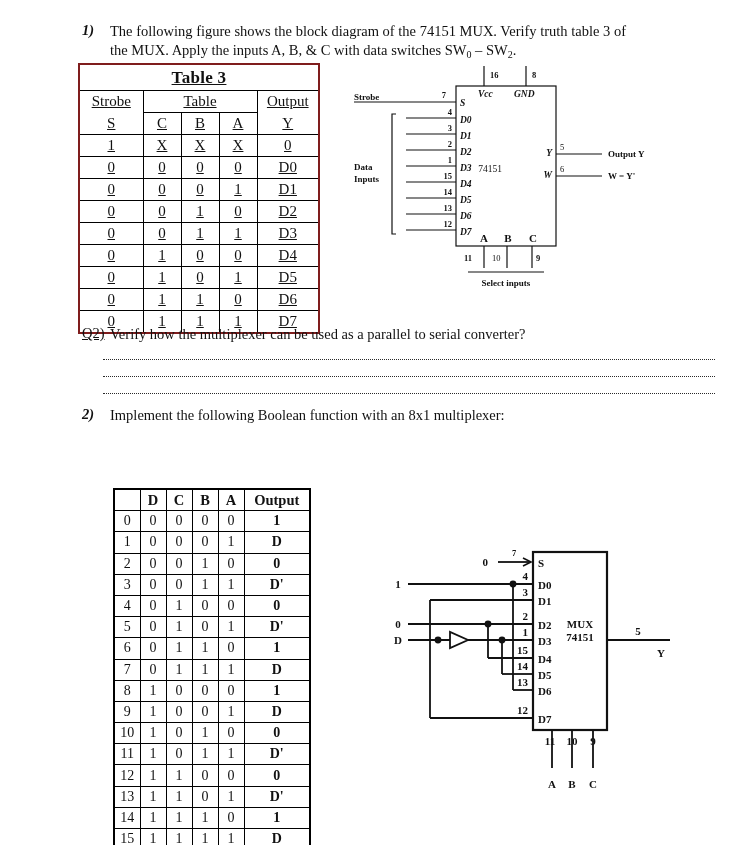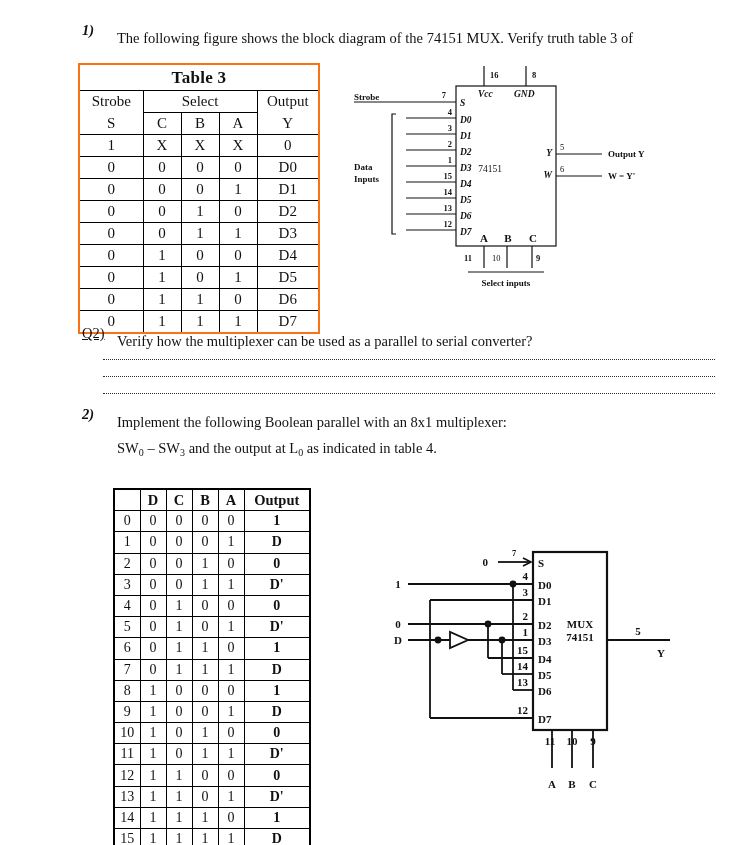--- a/index.html
+++ b/index.html
@@ -16,21 +16,21 @@
   .q-block{position:absolute;}
   .q-num{
     position:absolute;left:0;top:0;width:28px;
     font-weight:bold;font-style:italic;font-size:14.5px;
   }
   .q-num.plain{font-style:normal;font-weight:normal;text-decoration:underline;}
   .q-body{
     position:absolute;left:28px;top:0;
     font-size:14.5px;line-height:19px;
   }
-  .q-body p{margin:7px;}
+  .q-body p{margin:0;}
   sub{font-size:10px;vertical-align:-3px;}
 
   
   .dotline{
     position:absolute;height:1px;
     border-bottom:1.6px dotted #2a2a2a;
   }
 
   
   table.tt{
@@ -39,21 +39,21 @@
     background:#fff;
   }
   table.tt td,table.tt th{
     border:1px solid #000;
     text-align:center;
     font-weight:normal;
     padding:0;
   }
   
   #table3-wrap{position:absolute;left:78px;top:63px;}
-  #table3{border:2px solid #f97316;}
+  #table3{border:2px solid #7f1d1d;text-decoration:underline;}
   #table3 td,#table3 th{font-size:15px;height:21px;}
   #table3 .title{
     font-size:17px;font-weight:bold;height:25px;letter-spacing:.3px;
   }
   #table3 .hd{font-size:15px;}
   #table3 col.c-strobe{width:64px;}
   #table3 col.c-c,#table3 col.c-b,#table3 col.c-a{width:38px;}
   #table3 col.c-y{width:62px;}
   #table3 .nob-bottom{border-bottom:none;}
   #table3 .nob-top{border-top:none;}
@@ -81,39 +81,40 @@
 </style>
 </head>
 <body>
 
 <div class="page">
 
   <div class="q-block" style="left:82px;top:22px;width:640px;">
     <div class="q-num">1)</div>
     <div class="q-body">
       <p>The following figure shows the block diagram of the 74151 MUX. Verify truth table 3 of</p>
+      <p>the MUX. Apply the inputs A, B, &amp; C with data switches SW<sub>0</sub> – SW<sub>2</sub>.</p>
     </div>
   </div>
 
   <div id="table3-wrap">
     <table class="tt" id="table3">
       <colgroup>
         <col class="c-strobe">
           <col class="c-c">
           <col class="c-b">
           <col class="c-a">
           <col class="c-y">
       </colgroup>
       <tbody>
         <tr>
           <td class="title" colspan="5">Table 3</td>
         </tr>
         <tr>
           <td class="hd nob-bottom" rowspan="1">Strobe</td>
-          <td class="hd" colspan="3">Select</td>
+          <td class="hd" colspan="3">Table</td>
           <td class="hd nob-bottom">Output</td>
         </tr>
         <tr>
           <td class="hd nob-top">S</td>
           <td class="hd">C</td>
           <td class="hd">B</td>
           <td class="hd">A</td>
           <td class="hd nob-top">Y</td>
         </tr>
       </tbody>
@@ -273,22 +274,21 @@
     </div>
   </div>
 
   <div class="dotline" style="left:103px;top:358px;width:612px;"></div>
   <div class="dotline" style="left:103px;top:375px;width:612px;"></div>
   <div class="dotline" style="left:103px;top:392px;width:612px;"></div>
 
   <div class="q-block" style="left:82px;top:406px;width:648px;">
     <div class="q-num">2)</div>
     <div class="q-body" style="width:620px;">
-      <p>Implement the following Boolean parallel with an 8x1 multiplexer:</p>
-      <p>SW<sub>0</sub> – SW<sub>3</sub> and the output at L<sub>0</sub> as indicated in table 4.</p>
+      <p>Implement the following Boolean function with an 8x1 multiplexer:</p>
     </div>
   </div>
 
   <div id="table4-wrap">
     <table class="tt" id="table4">
       <colgroup>
         <col class="c-idx">
           <col class="c-d">
           <col class="c-c">
           <col class="c-b">

